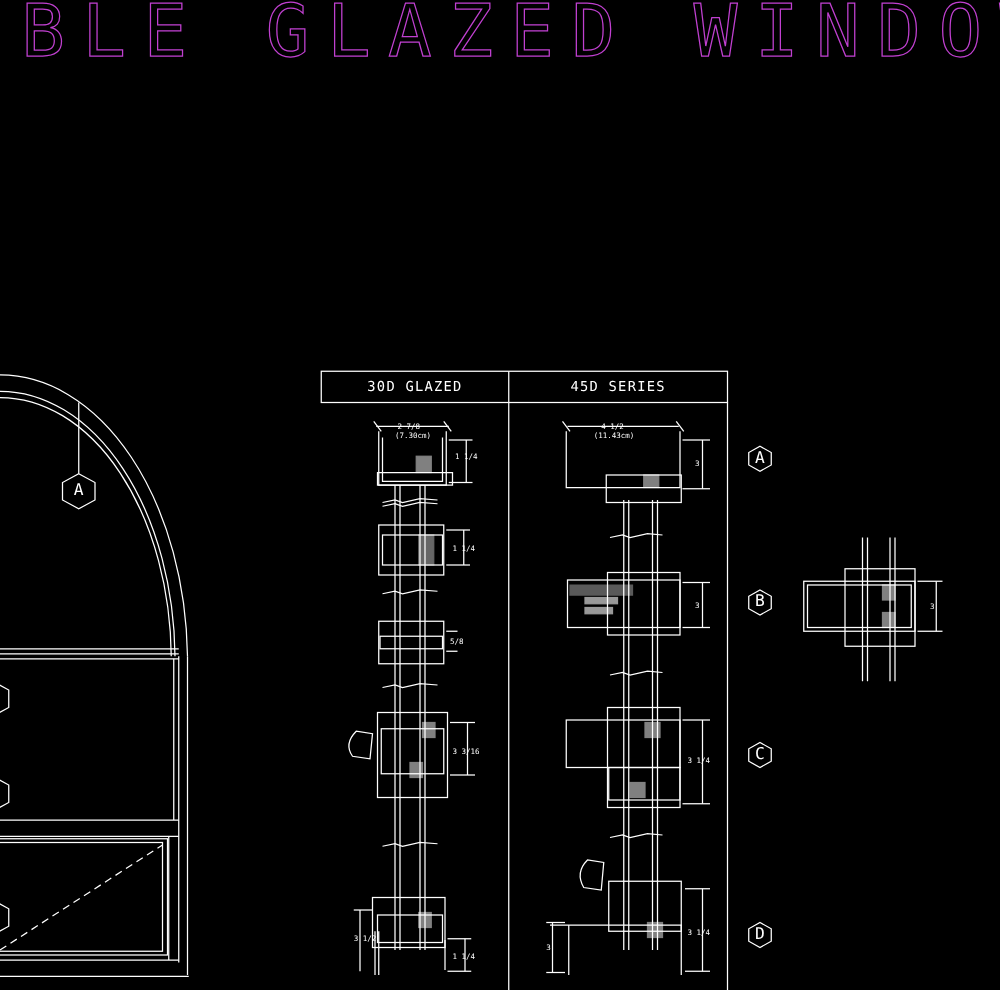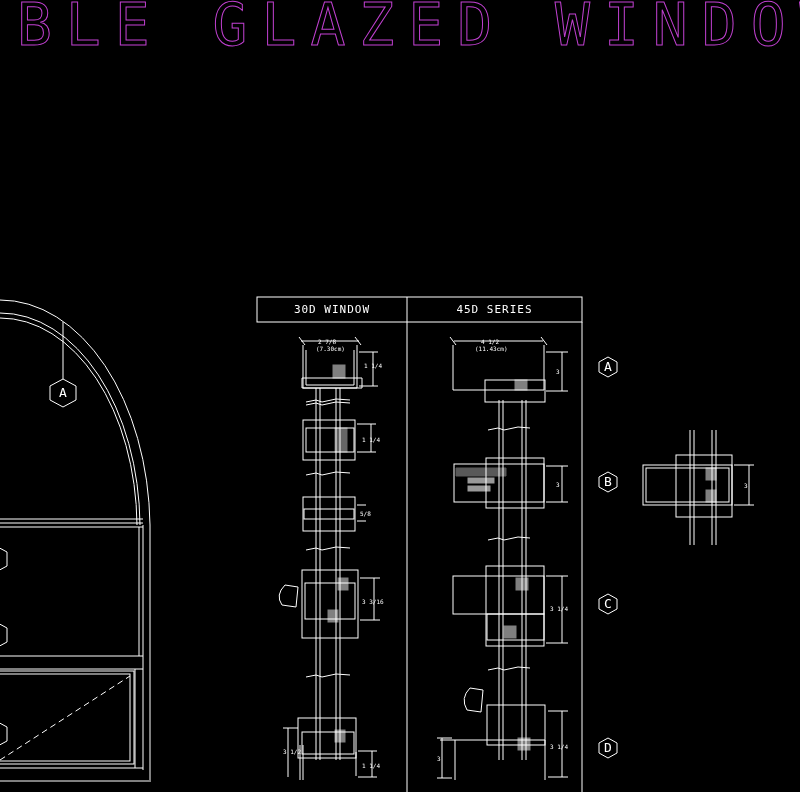--- a/index.html
+++ b/index.html
@@ -172,21 +172,21 @@
     <rect x="643" y="465" width="89" height="40"></rect>
     <rect x="646" y="468" width="83" height="34"></rect>
     <rect x="706" y="468" width="10" height="12" fill="#fff" opacity="0.5"></rect>
     <rect x="706" y="490" width="10" height="12" fill="#fff" opacity="0.5"></rect>
     <line x1="734" y1="465" x2="754" y2="465"></line>
     <line x1="734" y1="505" x2="754" y2="505"></line>
     <line x1="749" y1="465" x2="749" y2="505"></line>
   </g>
 </svg>
 
-<div class="hdr-label" style="left:257px;width:150px;">30D WINDOW</div>
+<div class="hdr-label" style="left:257px;width:150px;">30D GLAZED</div>
 <div class="hdr-label" style="left:407px;width:175px;">45D SERIES</div>
 
 <div class="dim" style="left:318px;top:338px;">2 7/8</div>
 <div class="dim" style="left:316px;top:345px;">(7.30cm)</div>
 <div class="dim" style="left:364px;top:362px;">1 1/4</div>
 <div class="dim" style="left:362px;top:436px;">1 1/4</div>
 <div class="dim" style="left:360px;top:510px;">5/8</div>
 <div class="dim" style="left:362px;top:598px;">3 3/16</div>
 <div class="dim" style="left:283px;top:748px;">3 1/2</div>
 <div class="dim" style="left:362px;top:762px;">1 1/4</div>

